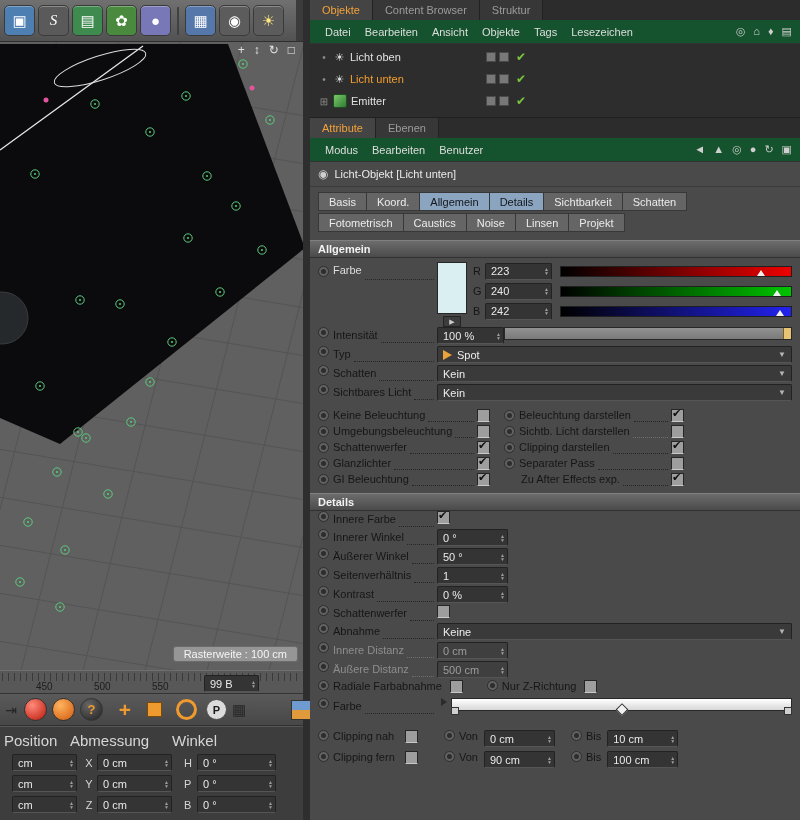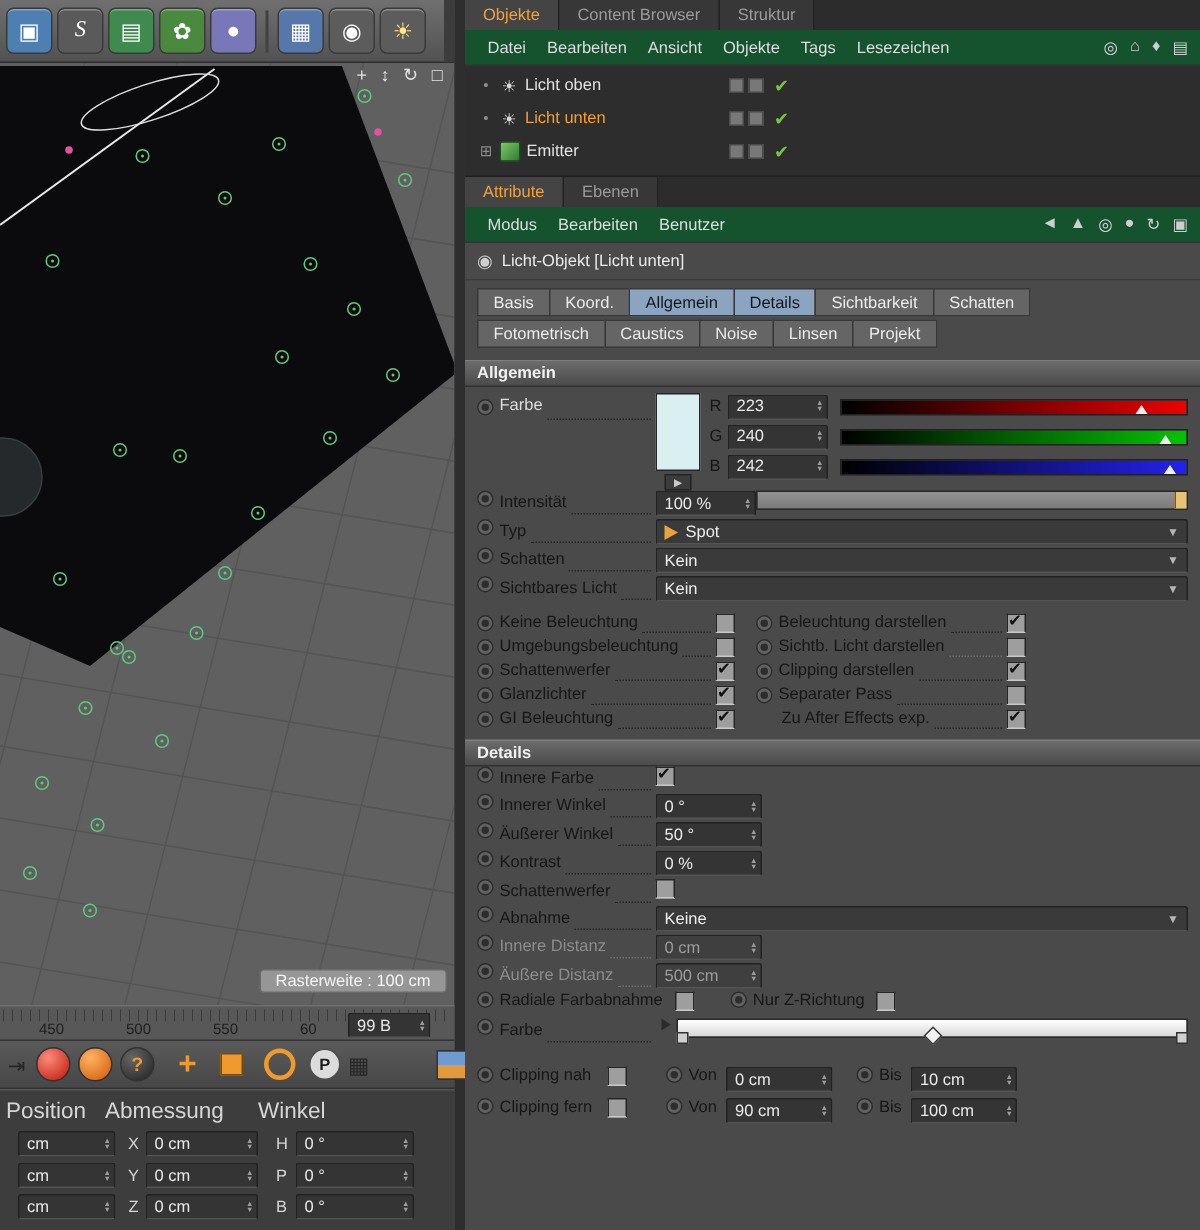--- a/index.html
+++ b/index.html
@@ -20,23 +20,23 @@
   #vpsvg{position:absolute;left:0;top:0}
   #gizmos{position:absolute;top:1px;right:8px;display:flex;gap:9px;color:#e2e2e2;font-size:12px;z-index:5}
   #raster-label{position:absolute;right:5px;bottom:8px;background:rgba(155,155,155,.92);color:#f5f5f5;
                 padding:1px 10px;border-radius:3px;border:1px solid #6b6b6b;z-index:5}
   #gutter{position:absolute;left:303px;top:0;width:7px;height:820px;background:#2e2e2e}
 
   
   #timeline{position:absolute;left:0;top:670px;width:303px;height:24px;background:#585858;
             border-top:1px solid #6f6f6f;border-bottom:1px solid #333;box-sizing:border-box}
   .ruler{height:8px;margin:2px 2px 0;background:repeating-linear-gradient(90deg,#3a3a3a 0 1px,transparent 1px 6px)}
-  .tnums{display:flex;color:#1d1d1d;font-size:10px;padding-left:26px}
+  .tnums{display:flex;color:#1d1d1d;font-size:10px;padding-left:36px}
   .tnums span{width:58px}
-  #framefld{position:absolute;left:232px;top:4px;width:46px}
+  #framefld{position:absolute;left:204px;top:4px;width:46px}
 
   
   #toolsbar{position:absolute;left:0;top:694px;width:303px;height:32px;
             background:linear-gradient(#5a5a5a,#474747);border-bottom:1px solid #303030;
             display:flex;align-items:center;gap:5px;padding-left:3px;box-sizing:border-box}
   .sph{width:21px;height:21px;border-radius:50%;flex:none;border:1px solid #333}
   .sph.red{background:radial-gradient(circle at 35% 30%,#ff8a7a,#bb1708)}
   .sph.org{background:radial-gradient(circle at 35% 30%,#ffb35e,#cf590c)}
   .sph.hlp{background:radial-gradient(circle at 35% 30%,#666,#222);display:flex;align-items:center;justify-content:center;
            color:#ef9а2e;color:#ef9a2e;font-weight:bold;font-size:13px}
@@ -714,20 +714,34 @@
         <span>50 °</span>
         <span class="stp">
           <span>▲</span>
           <span>▼</span>
         </span>
       </span>
   </div>
   <div class="row">
     <span class="ci"></span>
     <span class="lblbox">
+        <span>Seitenverhältnis</span>
+        <span class="dots"></span>
+      </span>
+    <span class="fld w62">
+        <span>1</span>
+        <span class="stp">
+          <span>▲</span>
+          <span>▼</span>
+        </span>
+      </span>
+  </div>
+  <div class="row">
+    <span class="ci"></span>
+    <span class="lblbox">
         <span>Kontrast</span>
         <span class="dots"></span>
       </span>
     <span class="fld w62">
         <span>0 %</span>
         <span class="stp">
           <span>▲</span>
           <span>▼</span>
         </span>
       </span>

